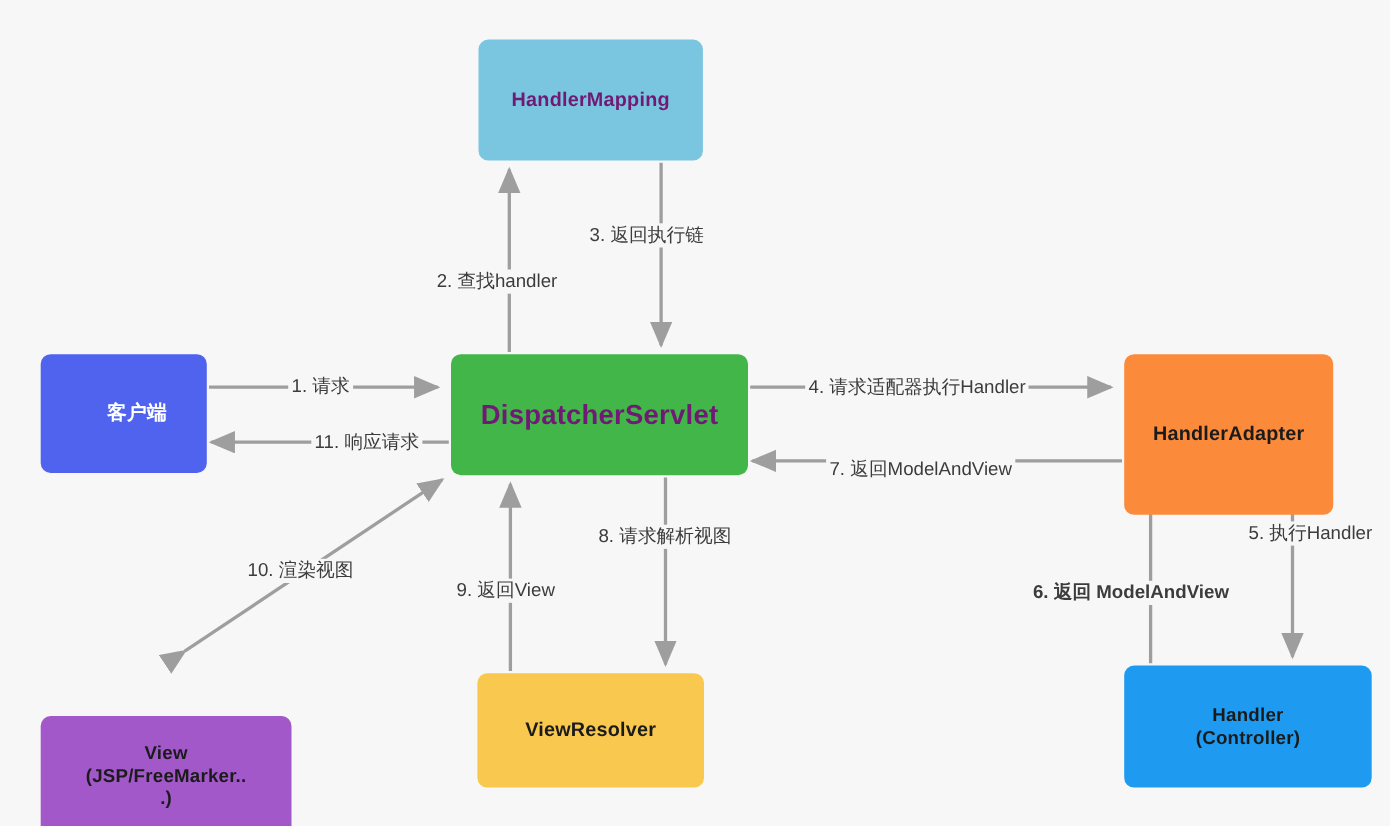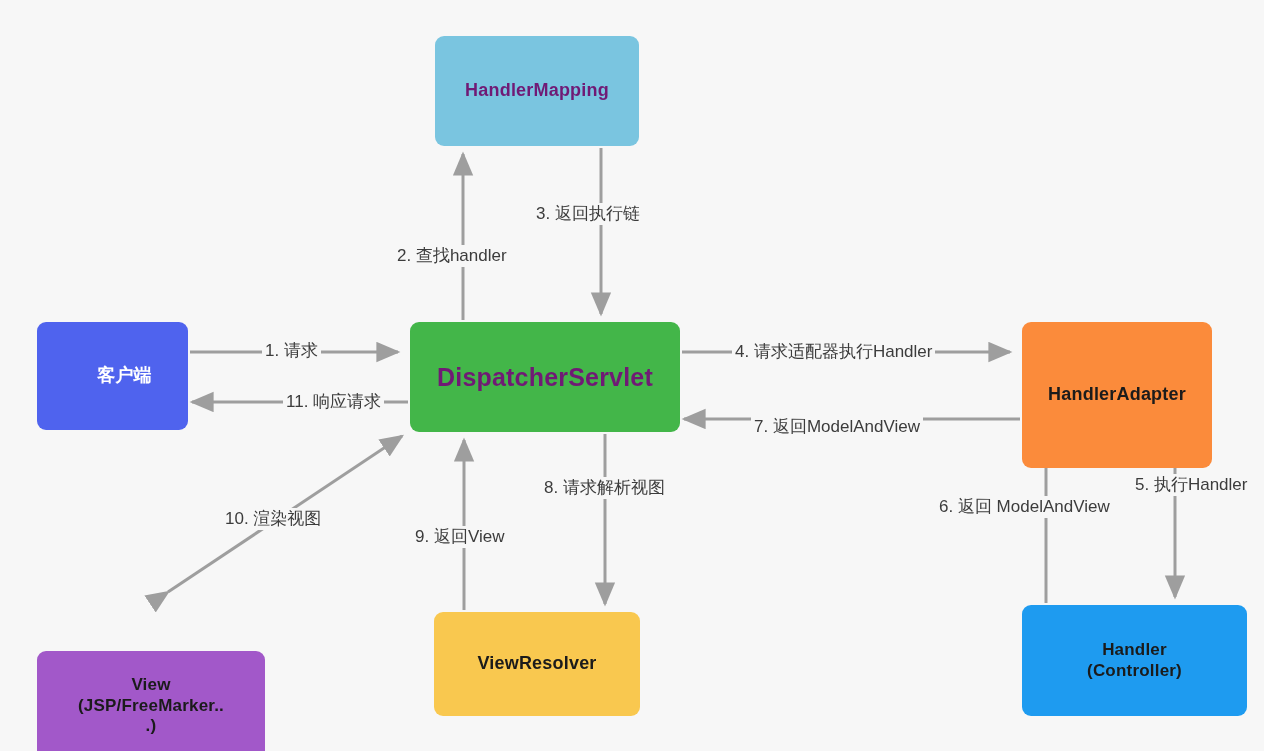--- a/index.html
+++ b/index.html
@@ -97,20 +97,20 @@
 .)</div>
   <div class="node" style="left: 434px; top: 612px; width: 206px; height: 104px; background: rgb(249, 200, 79); color: rgb(27, 27, 27); font-size: 18px;">ViewResolver</div>
   <div class="node" style="left: 1022px; top: 605px; width: 225px; height: 111px; background: rgb(30, 155, 240); color: rgb(27, 27, 27); font-size: 17px;">Handler
 (Controller)</div>
 
   <div class="edge-label" style="left: 262px; top: 340px;">1. 请求</div>
   <div class="edge-label" style="left: 394px; top: 245px;">2. 查找handler</div>
   <div class="edge-label" style="left: 533px; top: 203px; text-align: right;">3. 返回执行链</div>
   <div class="edge-label" style="left: 732px; top: 341px;">4. 请求适配器执行Handler</div>
   <div class="edge-label" style="left: 1104px; top: 474px; margin-left: 28px;">5. 执行Handler</div>
-  <div class="edge-label" style="left: 936px; top: 496px;">6. 返回 ModelAndView</div>
+  <div class="edge-label" style="left: 936px; top: 528px; font-weight: bold;">6. 返回 ModelAndView</div>
   <div class="edge-label" style="left: 751px; top: 416px;">7. 返回ModelAndView</div>
   <div class="edge-label" style="left: 541px; top: 477px;">8. 请求解析视图</div>
   <div class="edge-label" style="left: 412px; top: 526px;">9. 返回View</div>
   <div class="edge-label" style="left: 222px; top: 508px;">10. 渲染视图</div>
   <div class="edge-label" style="left: 238px; top: 391px; margin-left: 45px;">11. 响应请求</div>
 
 </div>
 
 </body></html>

